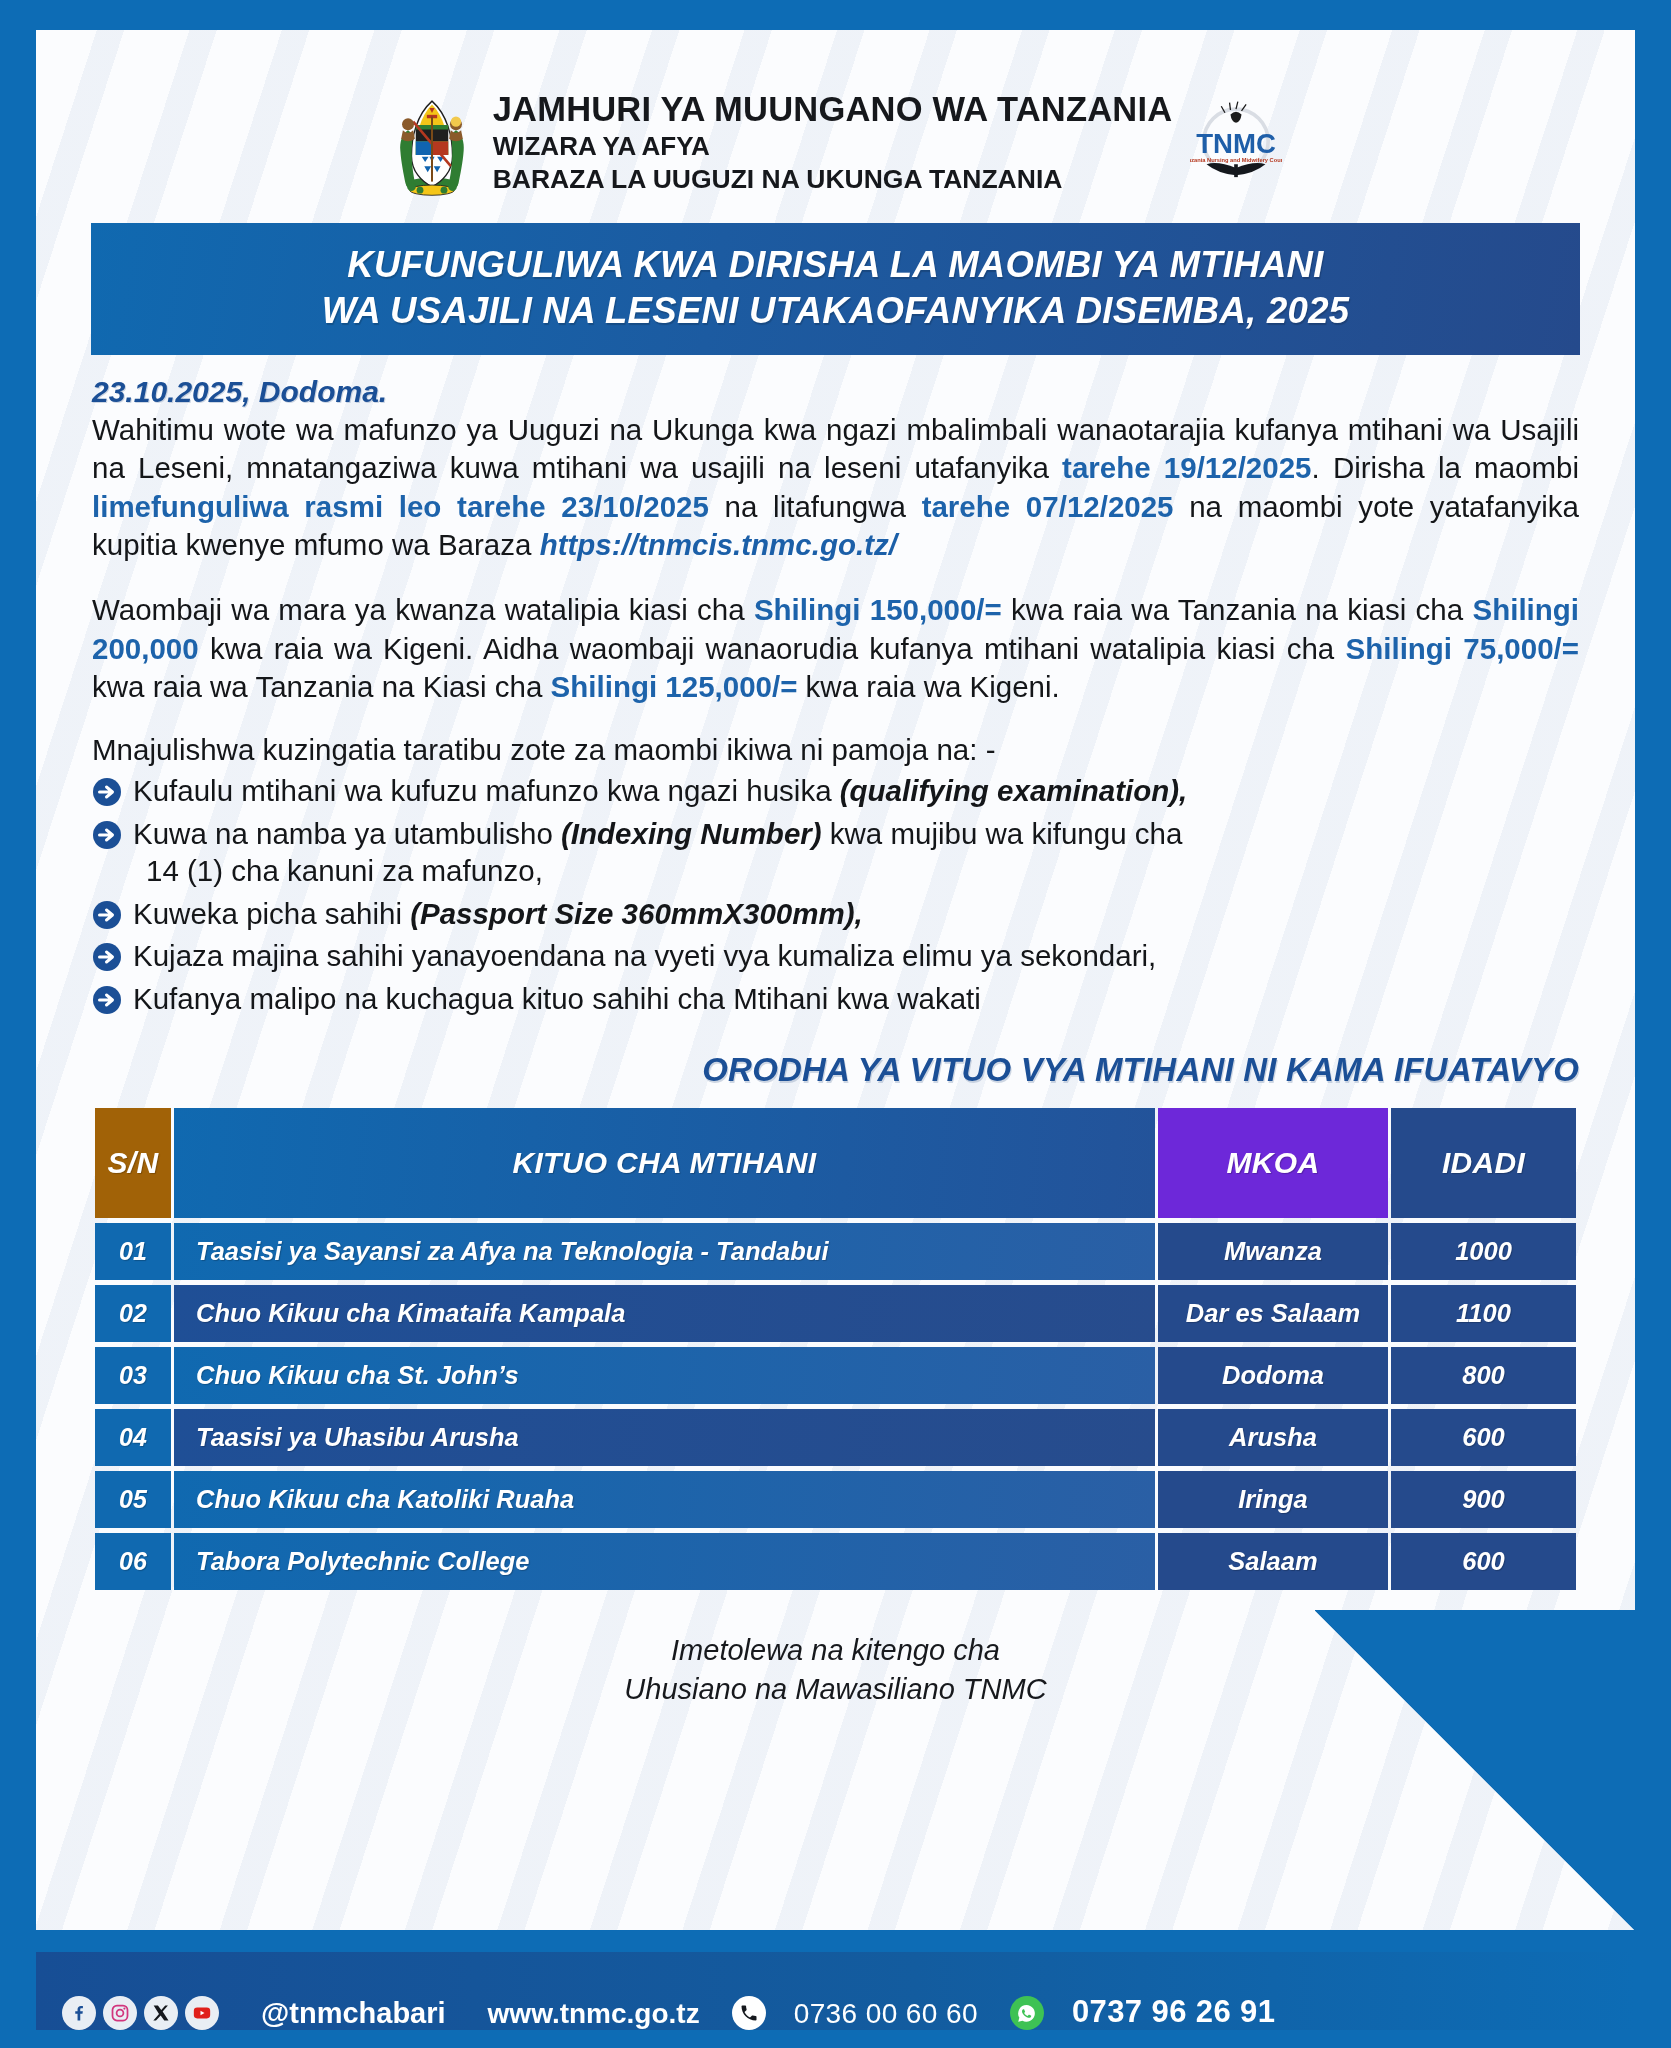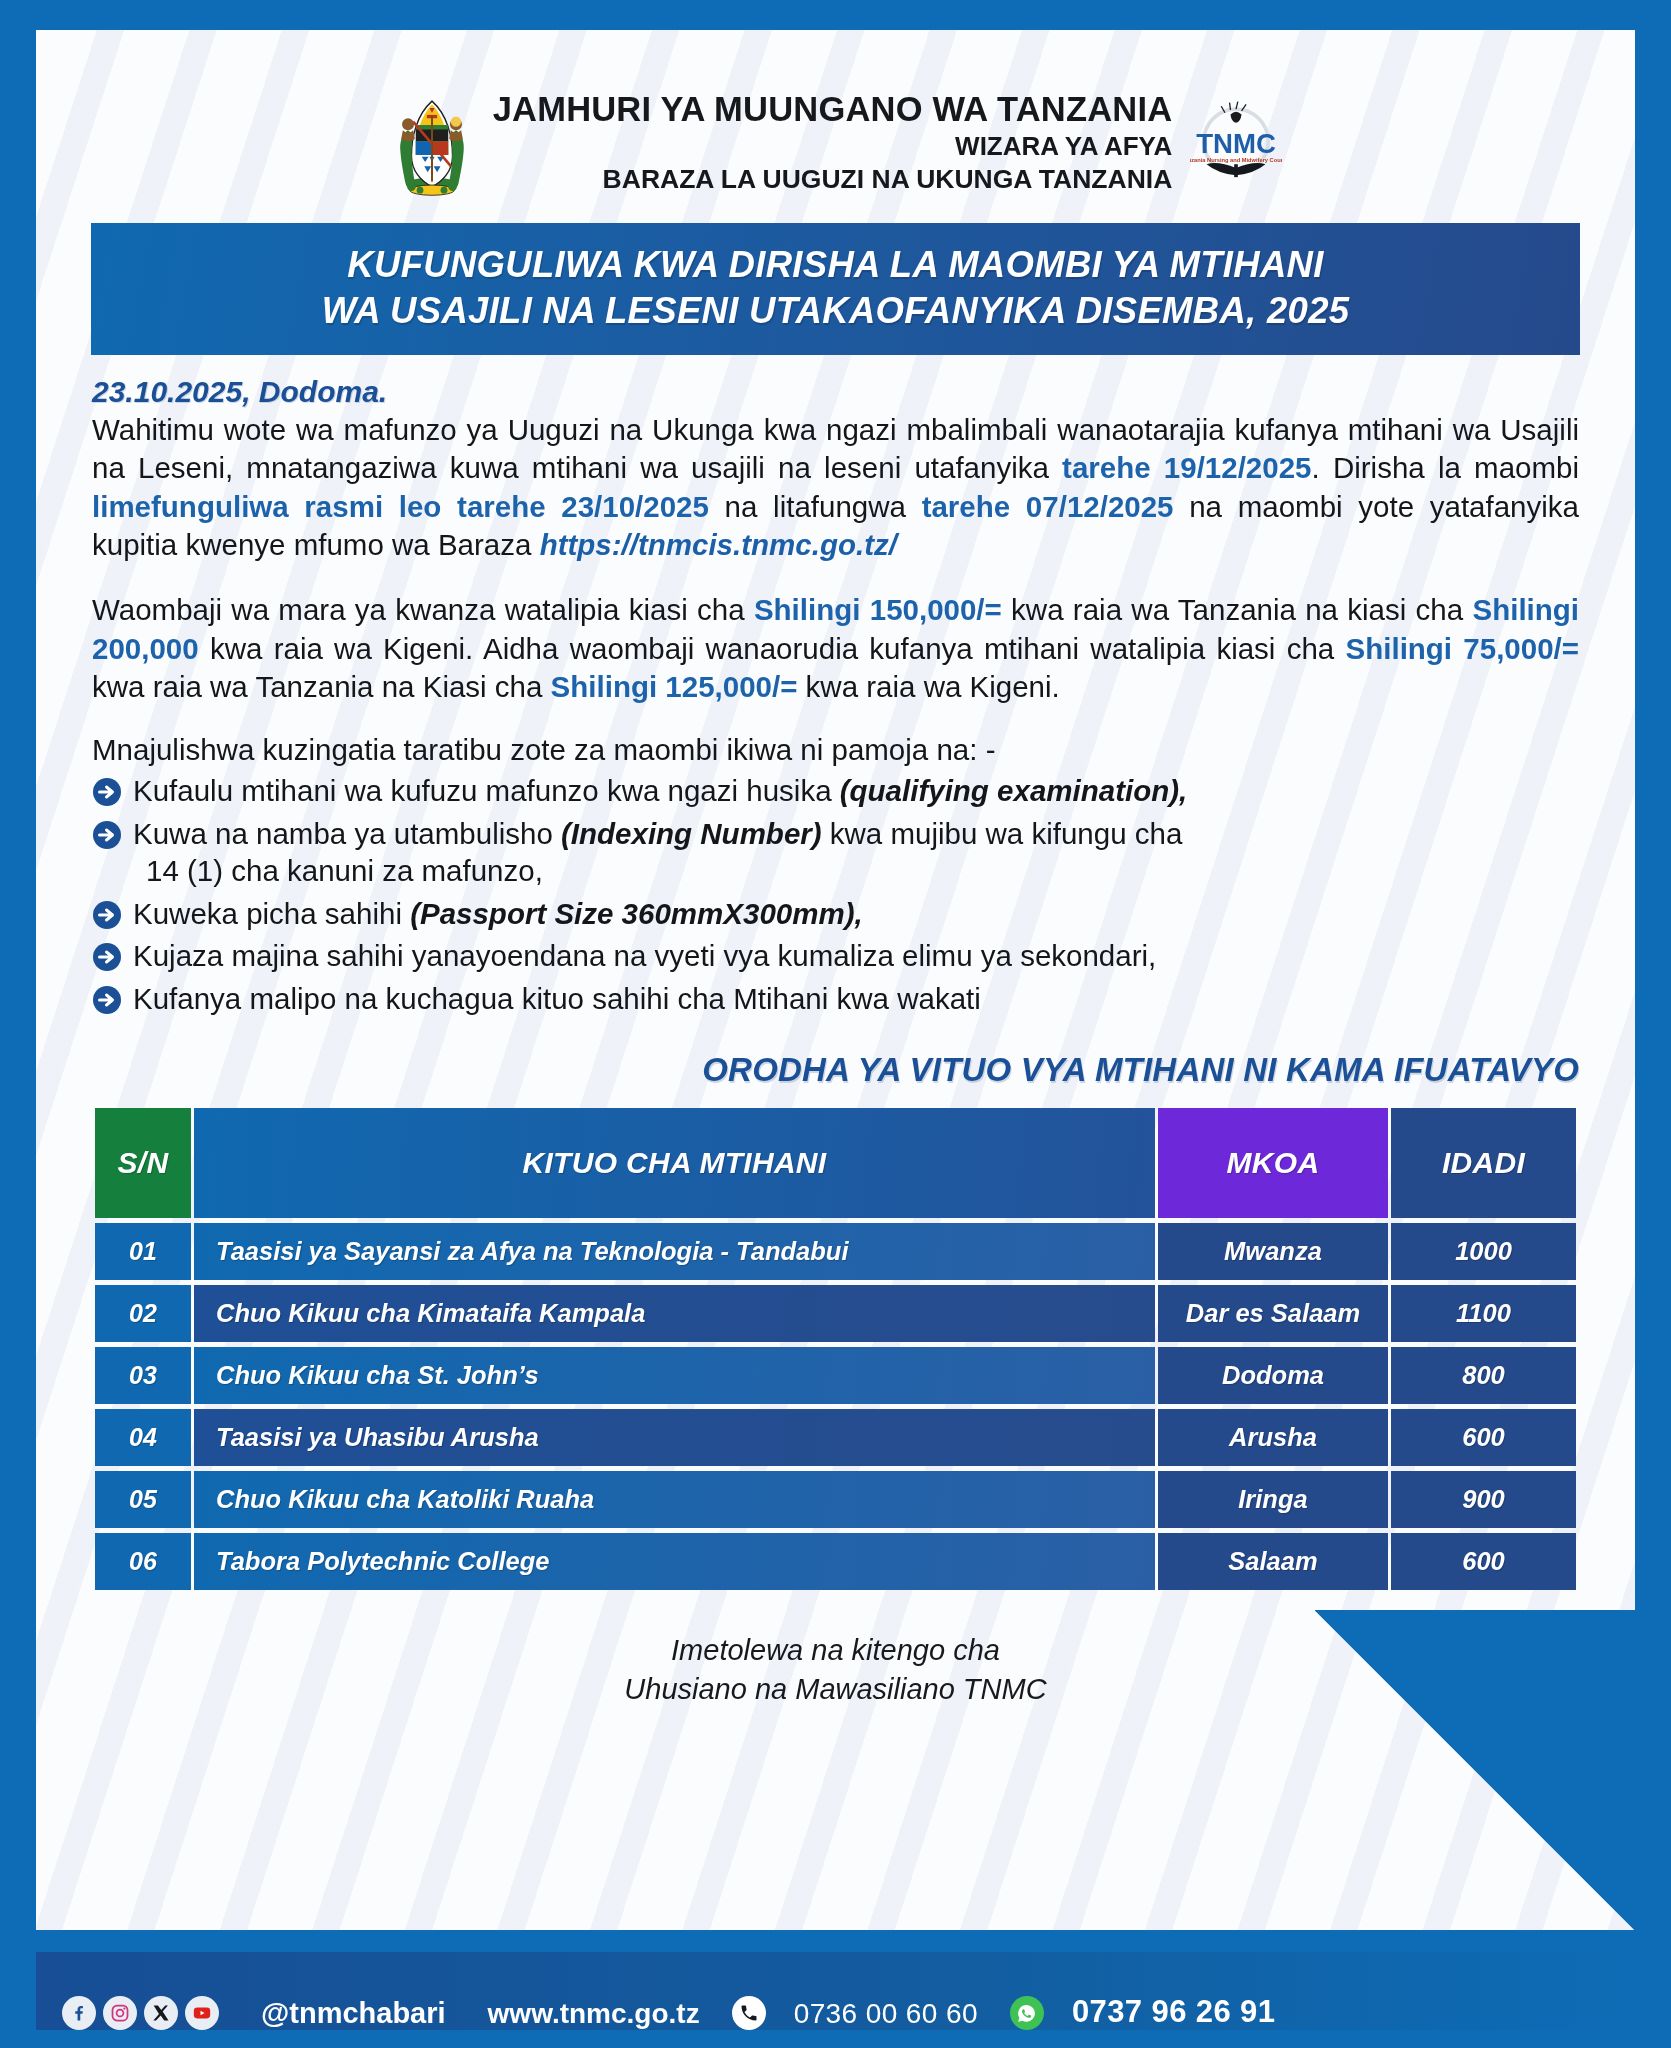--- a/index.html
+++ b/index.html
@@ -31,21 +31,21 @@
     width:330px; height:330px;
     background:linear-gradient(to bottom left, #0d6cb5 0 50%, rgba(0,0,0,0) 50.2% 100%);
     pointer-events:none;
   }
   .inner { position:relative; z-index:3; padding:0 38px; }
 
   
   .hdr { display:flex; align-items:flex-start; justify-content:center;
          gap:18px; padding-top:60px; }
   .emblem { width:86px; flex:0 0 86px; margin-top:6px; }
-  .hdr-txt { text-align:right; }
+  .hdr-txt { text-align:left; }
   .hdr-l1 { font-size:34.5px; font-weight:bold; letter-spacing:.2px; color:#16181c;
             line-height:1.12; white-space:nowrap; }
   .hdr-l2 { font-size:26px; font-weight:bold; color:#16181c; line-height:1.2; margin-top:2px;}
   .hdr-l3 { font-size:26.5px; font-weight:bold; color:#16181c; line-height:1.2; margin-top:2px; white-space:nowrap;}
   .tnmc { width:92px; flex:0 0 92px; margin-top:8px; }
 
   .tangazo { text-align:center; font-size:68px; font-weight:bold; font-style:italic;
              color:#1a72bd; letter-spacing:1.5px; margin-top:12px; line-height:1;
              text-shadow:2px 3px 0 rgba(150,170,195,.45); }
 
@@ -83,21 +83,21 @@
 
   
   .tbl-title{ text-align:right; font-size:33px; font-weight:bold; font-style:italic;
               color:#1b4f96; letter-spacing:.2px; margin-top:34px;
               text-shadow:1px 2px 0 rgba(160,175,200,.5); }
 
   table{ width:100%; border-collapse:separate; border-spacing:3px 5px; margin-top:14px; }
   th,td{ color:#fff; font-weight:bold; font-style:italic; text-align:center;
          text-shadow:1px 1px 1px rgba(0,0,0,.22); }
   thead th{ font-size:30px; padding:38px 6px; letter-spacing:.3px; }
-  th.c0{ background:#15803d; width:96px; }
+  th.c0{ background:#a16207; width:76px; }
   th.c1{ background:linear-gradient(95deg,#1069b0,#23539a); }
   th.c2{ background:#6d28d9; width:230px; }
   th.c3{ background:#254a8c; width:185px; }
   tbody td{ font-size:25.5px; padding:14px 6px; }
   tbody td.sn{ background:#1069b0; font-size:25px; }
   tbody td.name{ text-align:left; padding-left:22px; }
   tbody tr.lt td.name{ background:linear-gradient(95deg,#1069b0,#2a5fa5); }
   tbody tr.dk td.name{ background:linear-gradient(95deg,#1f4f96,#274c8d); }
   tbody td.reg, tbody td.num{ background:#254a8c; }
 

